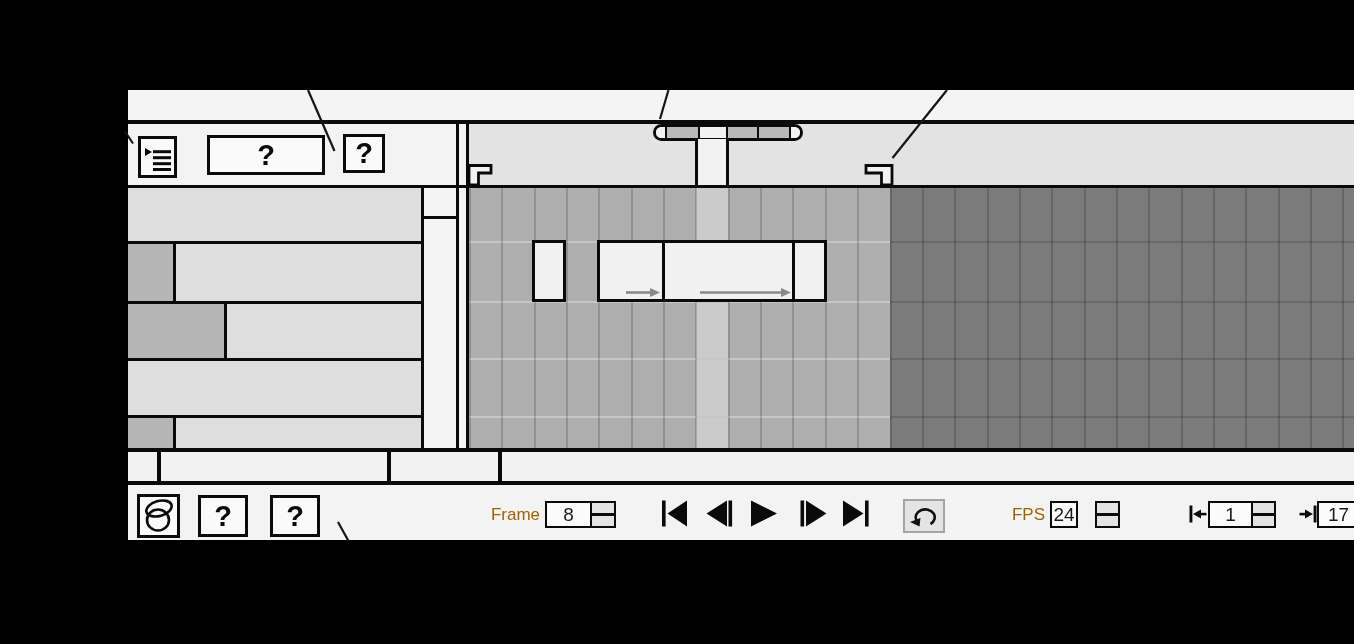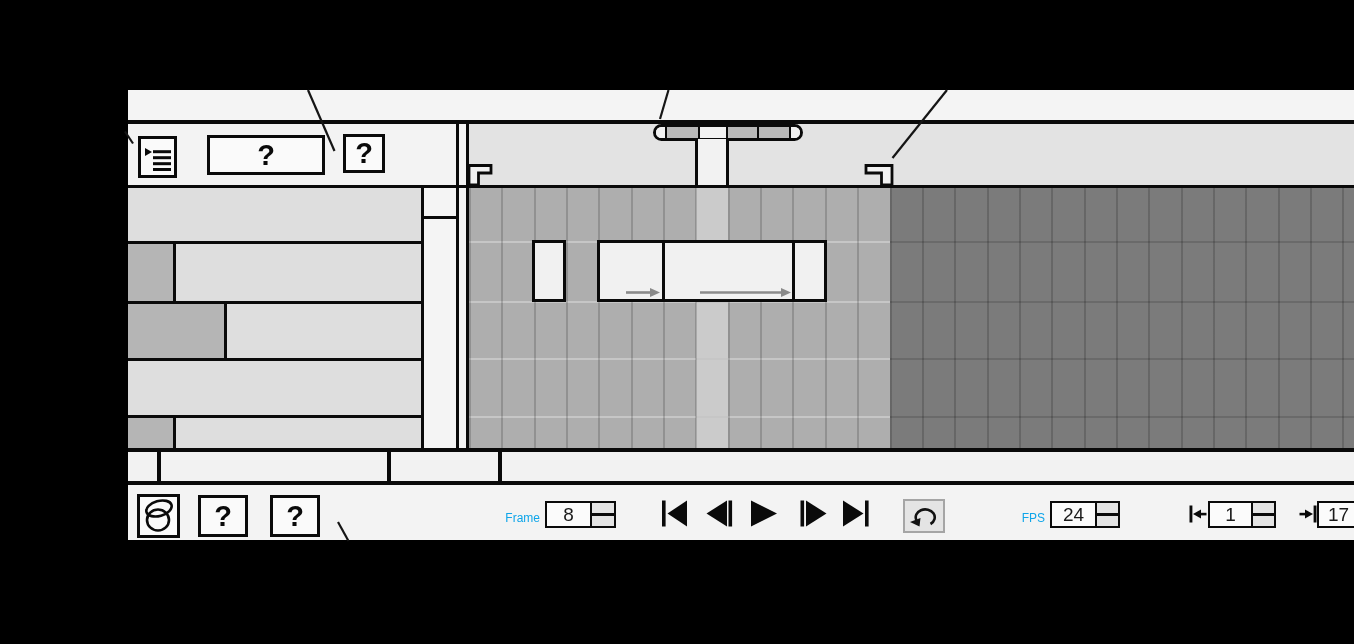--- a/index.html
+++ b/index.html
@@ -7,21 +7,21 @@
           font-family:"Liberation Sans","DejaVu Sans",sans-serif;}
   .abs{position:absolute;box-sizing:border-box;}
   .blk{background:#0a0a0a;}
   .qbox{background:#fafafa;border:3px solid #0a0a0a;display:flex;align-items:center;justify-content:center;
         font-weight:800;font-size:29px;color:#0a0a0a;}
   .valbox{background:#fbfbfb;border:2.5px solid #0a0a0a;display:flex;align-items:center;justify-content:center;
         font-size:19px;color:#1a1a1a;}
   .stepper{border:2.5px solid #0a0a0a;display:flex;flex-direction:column;background:#0a0a0a;}
   .stepper > div{flex:1;background:#e3e3e3;}
   .stepper > div:first-child{margin-bottom:2.5px;}
-  .lbl{font-size:12px;color:#0ea5e9;display:flex;align-items:flex-end;}
+  .lbl{font-size:17px;color:#a16207;display:flex;align-items:flex-end;}
   .iconbox{background:#fafafa;border:3px solid #0a0a0a;display:flex;align-items:center;justify-content:center;}
   .seg{height:100%;}
   svg{display:block;}
 </style>
 </head>
 <body>
 
 <div id="canvas">
 
   <div class="abs" style="left:128px;top:90px;width:1226px;height:31px;background:#f4f4f4;"></div>
@@ -186,21 +186,21 @@
       <svg width="34" height="26" viewBox="0 0 34 26">
         <path d="M 9.5,17.5 A 9.5,8 0 1 1 23.5,21" fill="none" stroke="#111" stroke-width="2.6"></path>
         <polygon points="3,19 13.5,15 12.5,23.5" fill="#111"></polygon>
       </svg>
     </span>
   </div>
 
   <div class="abs lbl" style="left:983px;top:505px;width:62px;height:20px;justify-content:flex-end;">
     <span>FPS</span>
   </div>
-  <div class="abs valbox" style="left:1050px;top:501px;width:47px;height:27px;">
+  <div class="abs valbox" style="left:1050px;top:501px;width:28px;height:27px;">
     <span>24</span>
   </div>
   <div class="abs stepper" style="left:1094.5px;top:501px;width:25px;height:27px;">
     <div></div>
     <div></div>
   </div>
 
   <div class="abs" style="left:1189px;top:505px;width:18px;height:18px;">
     <svg width="18" height="18" viewBox="0 0 18 18">
       <rect x="0.5" y="0.5" width="2.9" height="17" fill="#0a0a0a"></rect>

